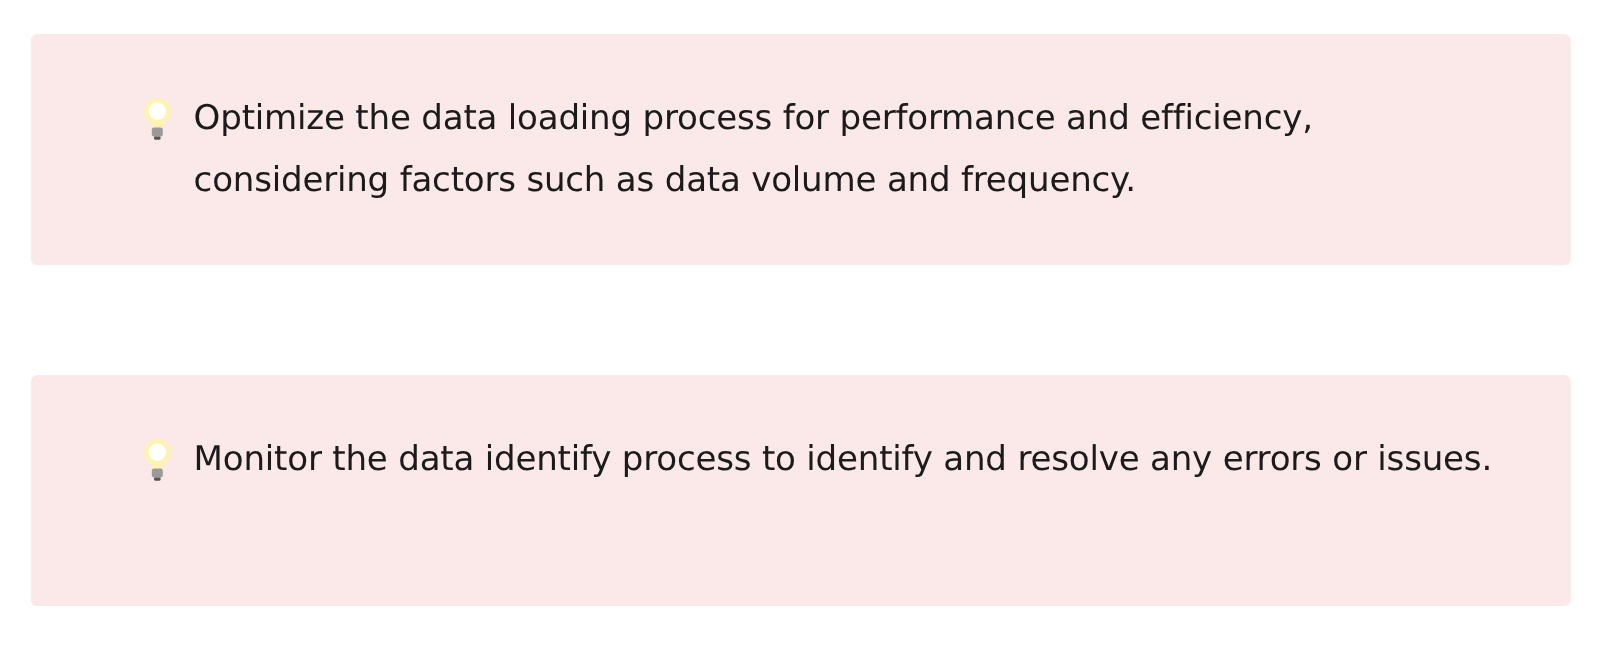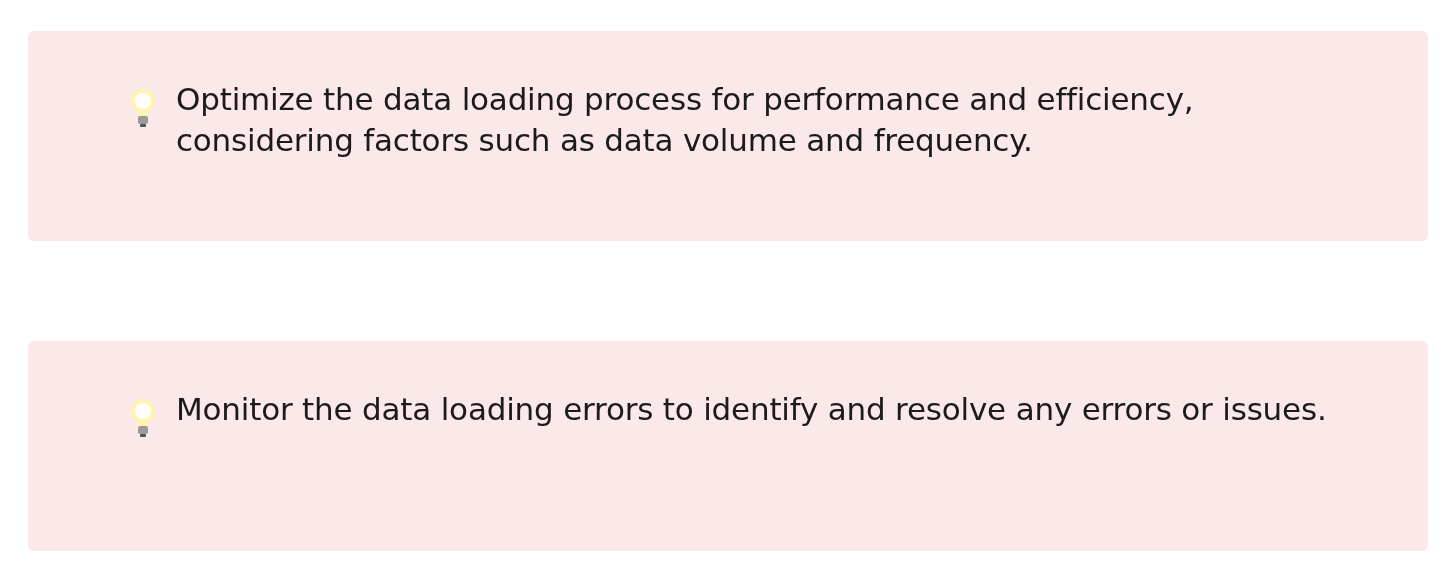--- a/index.html
+++ b/index.html
@@ -4,21 +4,21 @@
 <style>
   html, body { margin: 0; padding: 0; background: #ffffff; }
   body { width: 1452px; height: 588px; position: relative; overflow: hidden; font-family: "DejaVu Sans", sans-serif; }
   .callout {
     position: absolute; left: 28px; width: 1400px; height: 210px;
     background: #fbe8e8; border-radius: 6px; box-sizing: border-box;
   }
   .callout .icon { position: absolute; left: 100px; top: 56px; width: 30px; height: 46px; }
   .callout .text {
     position: absolute; left: 148px; top: 48px; width: 1200px;
-    font-size: 31px; line-height: 41px; color: #1b1b1b; letter-spacing: -0.2px;
+    font-size: 31px; line-height: 57px; color: #1b1b1b; letter-spacing: -0.2px;
   }
 </style>
 </head>
 <body>
 
 <div class="callout" style="top:31px">
   <span class="icon">
     <svg width="30" height="46" viewBox="0 0 30 46">
       <circle cx="15" cy="14" r="12" fill="#fff3b0"></circle>
       <circle cx="15" cy="14" r="8" fill="#ffffff"></circle>
@@ -33,14 +33,14 @@
 <div class="callout" style="top:341px">
   <span class="icon">
     <svg width="30" height="46" viewBox="0 0 30 46">
       <circle cx="15" cy="14" r="12" fill="#fff3b0"></circle>
       <circle cx="15" cy="14" r="8" fill="#ffffff"></circle>
       <rect x="10" y="24" width="10" height="5" fill="#fff3b0"></rect>
       <rect x="10" y="29" width="10" height="8" rx="2" fill="#9a9a9a"></rect>
       <rect x="12" y="37" width="6" height="3" rx="1" fill="#555"></rect>
     </svg>
   </span>
-  <div class="text">Monitor the data loading errors to identify and resolve any errors or issues.</div>
+  <div class="text">Monitor the data identify process to identify and resolve any errors or issues.</div>
 </div>
 
 </body></html>

